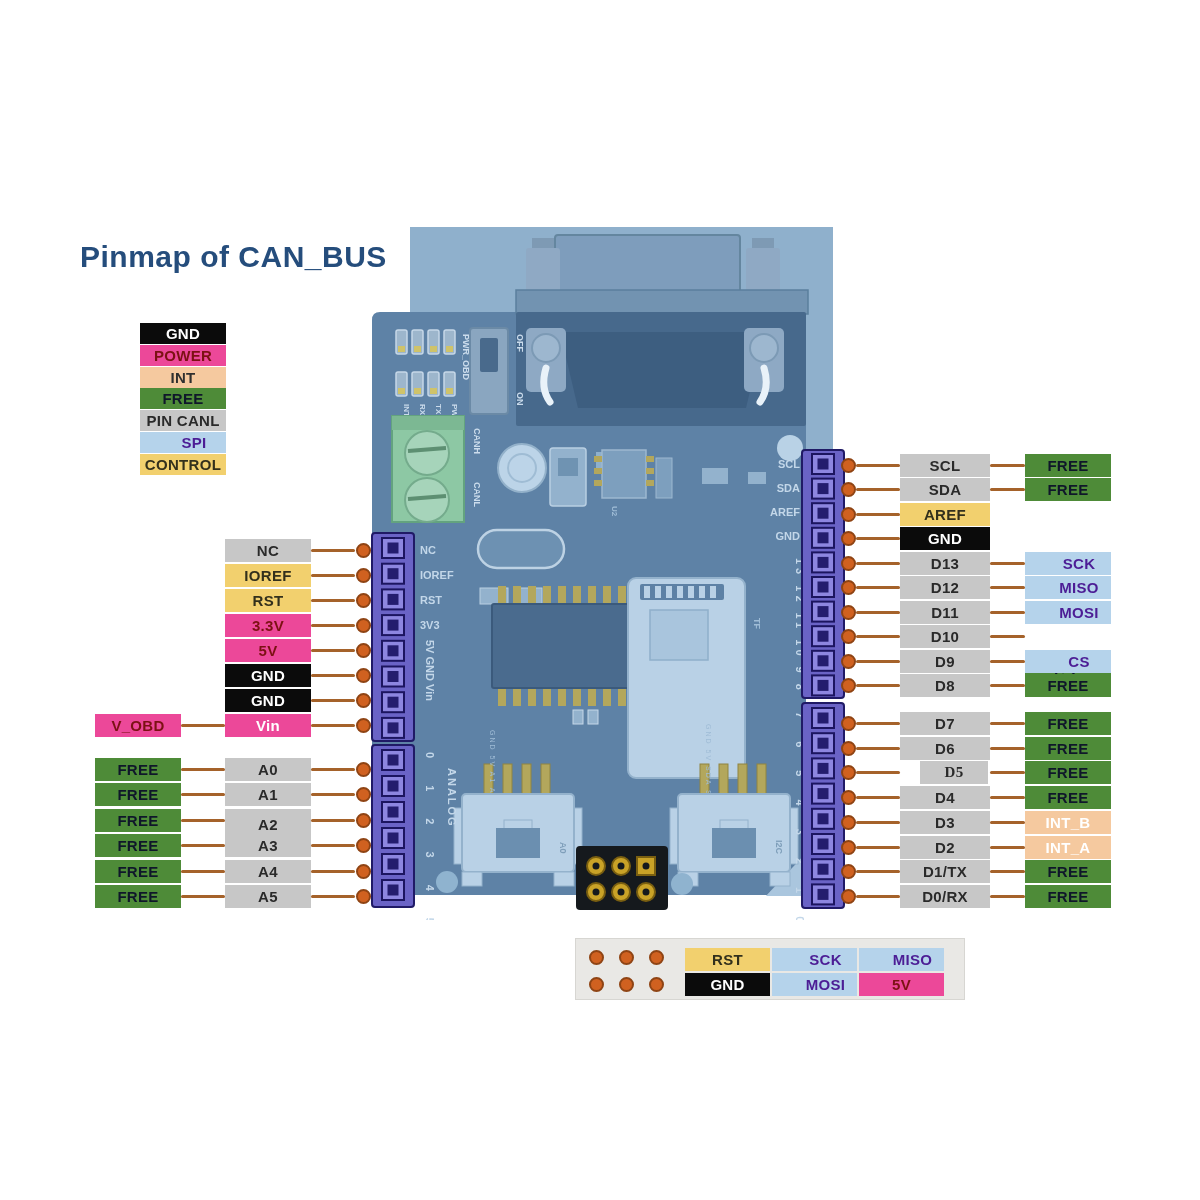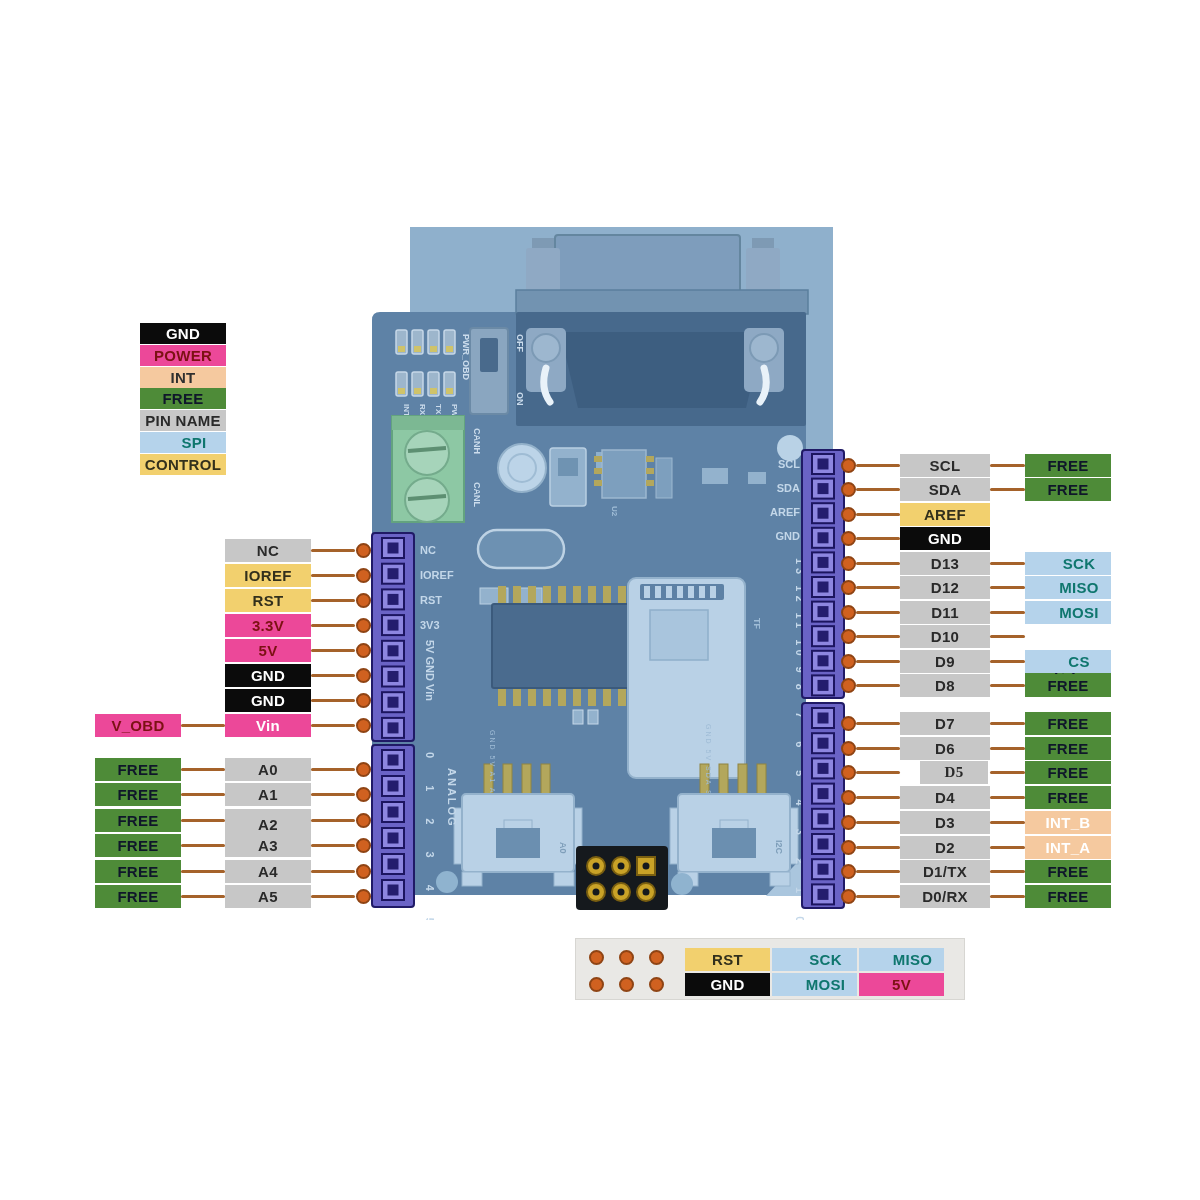--- a/index.html
+++ b/index.html
@@ -7,21 +7,21 @@
           font-family:"Liberation Sans",sans-serif;}
   #page-title{position:absolute;left:80px;top:240px;font-size:30px;font-weight:bold;
               color:#254d7c;letter-spacing:.5px;}
   .pinbox{position:absolute;height:23px;display:flex;align-items:center;justify-content:center;
           font-weight:bold;font-size:15px;letter-spacing:.3px;box-sizing:border-box;}
   .c-gnd{background:#0b0b0b;color:#ffffff;}
   .c-power{background:#ec4899;color:#ffffff;}
   .c-int{background:#f5c99f;color:#ffffff;}
   .c-free{background:#4e8b38;color:#0f172a;}
   .c-pin{background:#c7c7c7;color:#2a2a2a;}
-  .c-spi{background:#b5d3eb;color:#0f766e;padding-left:22px;}
+  .c-spi{background:#b5d3eb;color:#4c1d95;padding-left:22px;}
   .c-ctrl{background:#f2d06e;color:#33301c;}
   .t-dark{color:#7c1113;}
   .t-ink{color:#2f2f2f;}
   .wire{position:absolute;height:3px;background:#a5622a;border-radius:2px;}
   .dot{position:absolute;width:15px;height:15px;border-radius:50%;background:#d06120;
        border:2px solid #8f4414;box-sizing:border-box;}
   .strip-panel{position:absolute;background:#e9e8e5;border:1px solid #d7d6d2;}
   #board-svg{position:absolute;left:350px;top:220px;}
   text{font-family:"Liberation Sans",sans-serif;}
 </style>
@@ -329,27 +329,28 @@
         <rect x="467.5" y="593.3" width="11" height="11" fill="#241d6e"></rect>
         <rect x="462" y="614" width="22" height="20" fill="#8d86e0" stroke="#1c1560" stroke-width="2"></rect>
         <rect x="467.5" y="618.5" width="11" height="11" fill="#241d6e"></rect>
         <rect x="462" y="639.2" width="22" height="20" fill="#8d86e0" stroke="#1c1560" stroke-width="2"></rect>
         <rect x="467.5" y="643.7" width="11" height="11" fill="#241d6e"></rect>
         <rect x="462" y="664.4" width="22" height="20" fill="#8d86e0" stroke="#1c1560" stroke-width="2"></rect>
         <rect x="467.5" y="668.9" width="11" height="11" fill="#241d6e"></rect>
       </g>
   </svg>
 
+  <div id="page-title">Pinmap of CAN_BUS</div>
 
   <div id="overlay">
       <div class="pinbox c-gnd" style="left: 140px; top: 323px; width: 86px; height: 21px;">GND</div>
       <div class="pinbox c-power t-dark" style="left: 140px; top: 344.8px; width: 86px; height: 21px;">POWER</div>
       <div class="pinbox c-int t-ink" style="left: 140px; top: 366.6px; width: 86px; height: 21px;">INT</div>
       <div class="pinbox c-free" style="left: 140px; top: 388.4px; width: 86px; height: 21px;">FREE</div>
-      <div class="pinbox c-pin" style="left: 140px; top: 410.2px; width: 86px; height: 21px;">PIN NAME</div>
+      <div class="pinbox c-pin" style="left: 140px; top: 410.2px; width: 86px; height: 21px;">PIN CANL</div>
       <div class="pinbox c-spi" style="left: 140px; top: 432px; width: 86px; height: 21px;">SPI</div>
       <div class="pinbox c-ctrl" style="left: 140px; top: 453.8px; width: 86px; height: 21px;">CONTROL</div>
       <div class="pinbox c-pin" style="left: 225px; top: 539px; width: 86px; height: 23px;">NC</div>
       <div class="wire" style="left: 311px; top: 549px; width: 44px;"></div>
       <div class="dot" style="left: 355.5px; top: 543px;"></div>
       <div class="pinbox c-ctrl" style="left: 225px; top: 564.04px; width: 86px; height: 23px;">IOREF</div>
       <div class="wire" style="left: 311px; top: 574.04px; width: 44px;"></div>
       <div class="dot" style="left: 355.5px; top: 568.04px;"></div>
       <div class="pinbox c-ctrl" style="left: 225px; top: 589.08px; width: 86px; height: 23px;">RST</div>
       <div class="wire" style="left: 311px; top: 599.08px; width: 44px;"></div>

